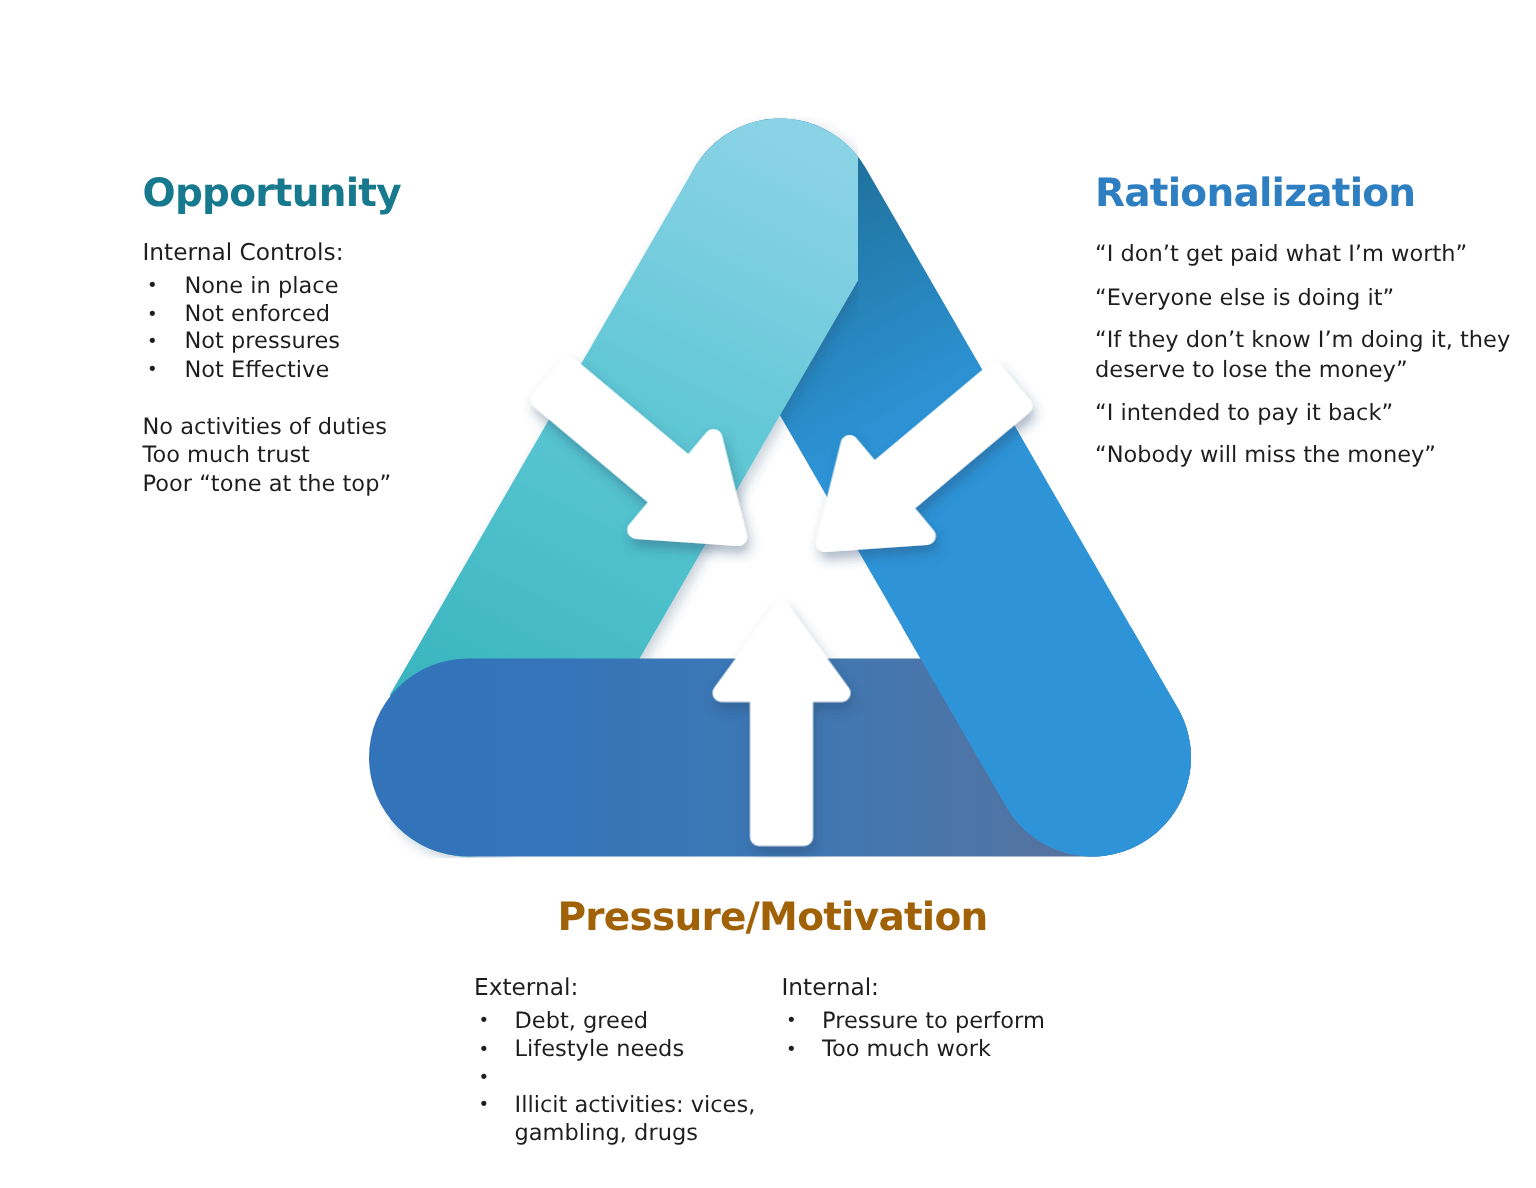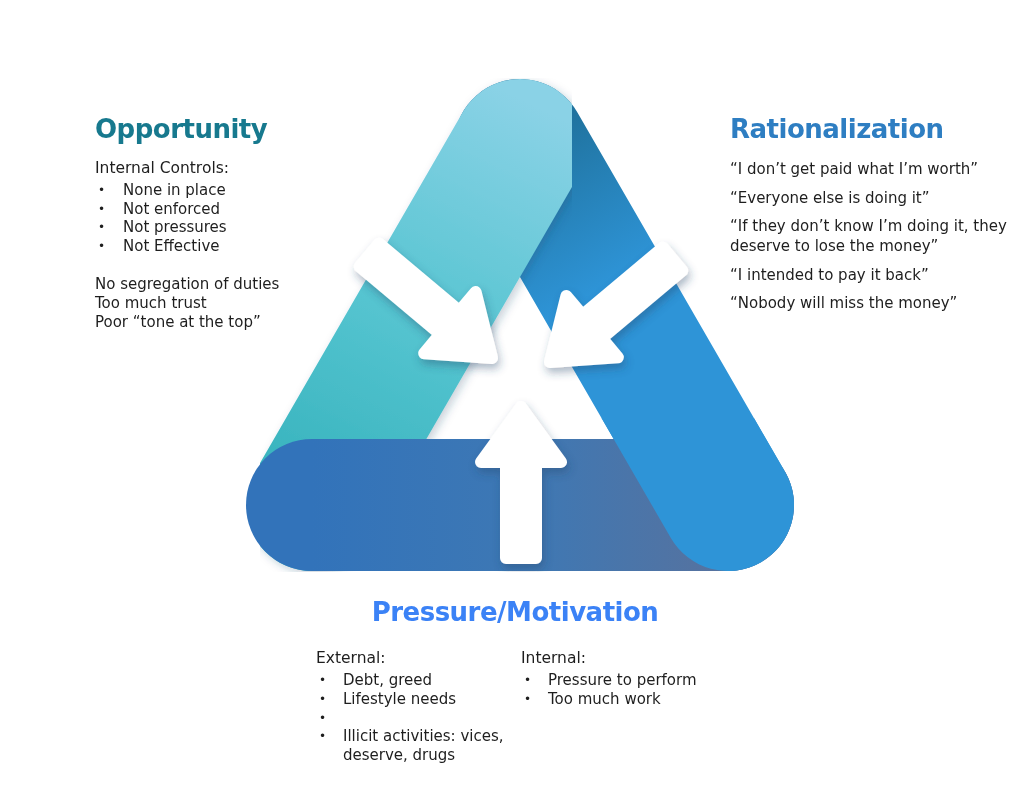--- a/index.html
+++ b/index.html
@@ -56,21 +56,21 @@
       <div class="li">
           <span class="dot">•</span>
           <span class="txt">Not pressures</span>
         </div>
       <div class="li">
           <span class="dot">•</span>
           <span class="txt">Not Effective</span>
         </div>
     </div>
     <div class="notes">
-      <div class="note">No segregation of duties</div>
+      <div class="note">No activities of duties</div>
       <div class="note">Too much trust</div>
       <div class="note">Poor “tone at the top”</div>
     </div>
   </section>
 
   <section class="rat">
     <h1 class="title" style="color: rgb(46, 126, 194);">Rationalization</h1>
     <div class="quote">“I don’t get paid what I’m worth”</div>
     <div class="quote">“Everyone else is doing it”</div>
     <div class="quote">“If they don’t know I’m doing it, they deserve to lose the money”</div>
@@ -116,39 +116,39 @@
       <path class="bar" d="M275 67 L483 427" stroke="url(#gRight)"></path>
     </g>
 
     <g filter="url(#dsArrow)">
       <path class="arrow" transform="translate(247 280) rotate(130)" d="M0 0 L40 55 L15 55 L15 160 L-15 160 L-15 55 L-40 55 Z"></path>
       <path class="arrow" transform="translate(305 284) rotate(-130)" d="M0 0 L40 55 L15 55 L15 160 L-15 160 L-15 55 L-40 55 Z"></path>
       <path class="arrow" transform="translate(276 329)" d="M0 0 L40 55 L15 55 L15 151 L-15 151 L-15 55 L-40 55 Z"></path>
     </g>
   </svg>
 
-  <h1 class="title pm-title" style="color: #3b82f6;">Pressure/Motivation</h1>
+  <h1 class="title pm-title" style="color: #a16207;">Pressure/Motivation</h1>
 
   <section class="pm-col external">
     <div class="subhead">External:</div>
     <div class="list">
       <div class="li">
           <span class="dot">•</span>
           <span class="txt">Debt, greed</span>
         </div>
       <div class="li">
           <span class="dot">•</span>
           <span class="txt">Lifestyle needs</span>
         </div>
       <div class="li">
           <span class="dot">•</span>
         </div>
       <div class="li">
           <span class="dot">•</span>
-          <span class="txt">Illicit activities: vices, deserve, drugs</span>
+          <span class="txt">Illicit activities: vices, gambling, drugs</span>
         </div>
     </div>
   </section>
 
   <section class="pm-col internal">
     <div class="subhead">Internal:</div>
     <div class="list">
       <div class="li">
           <span class="dot">•</span>
           <span class="txt">Pressure to perform</span>

